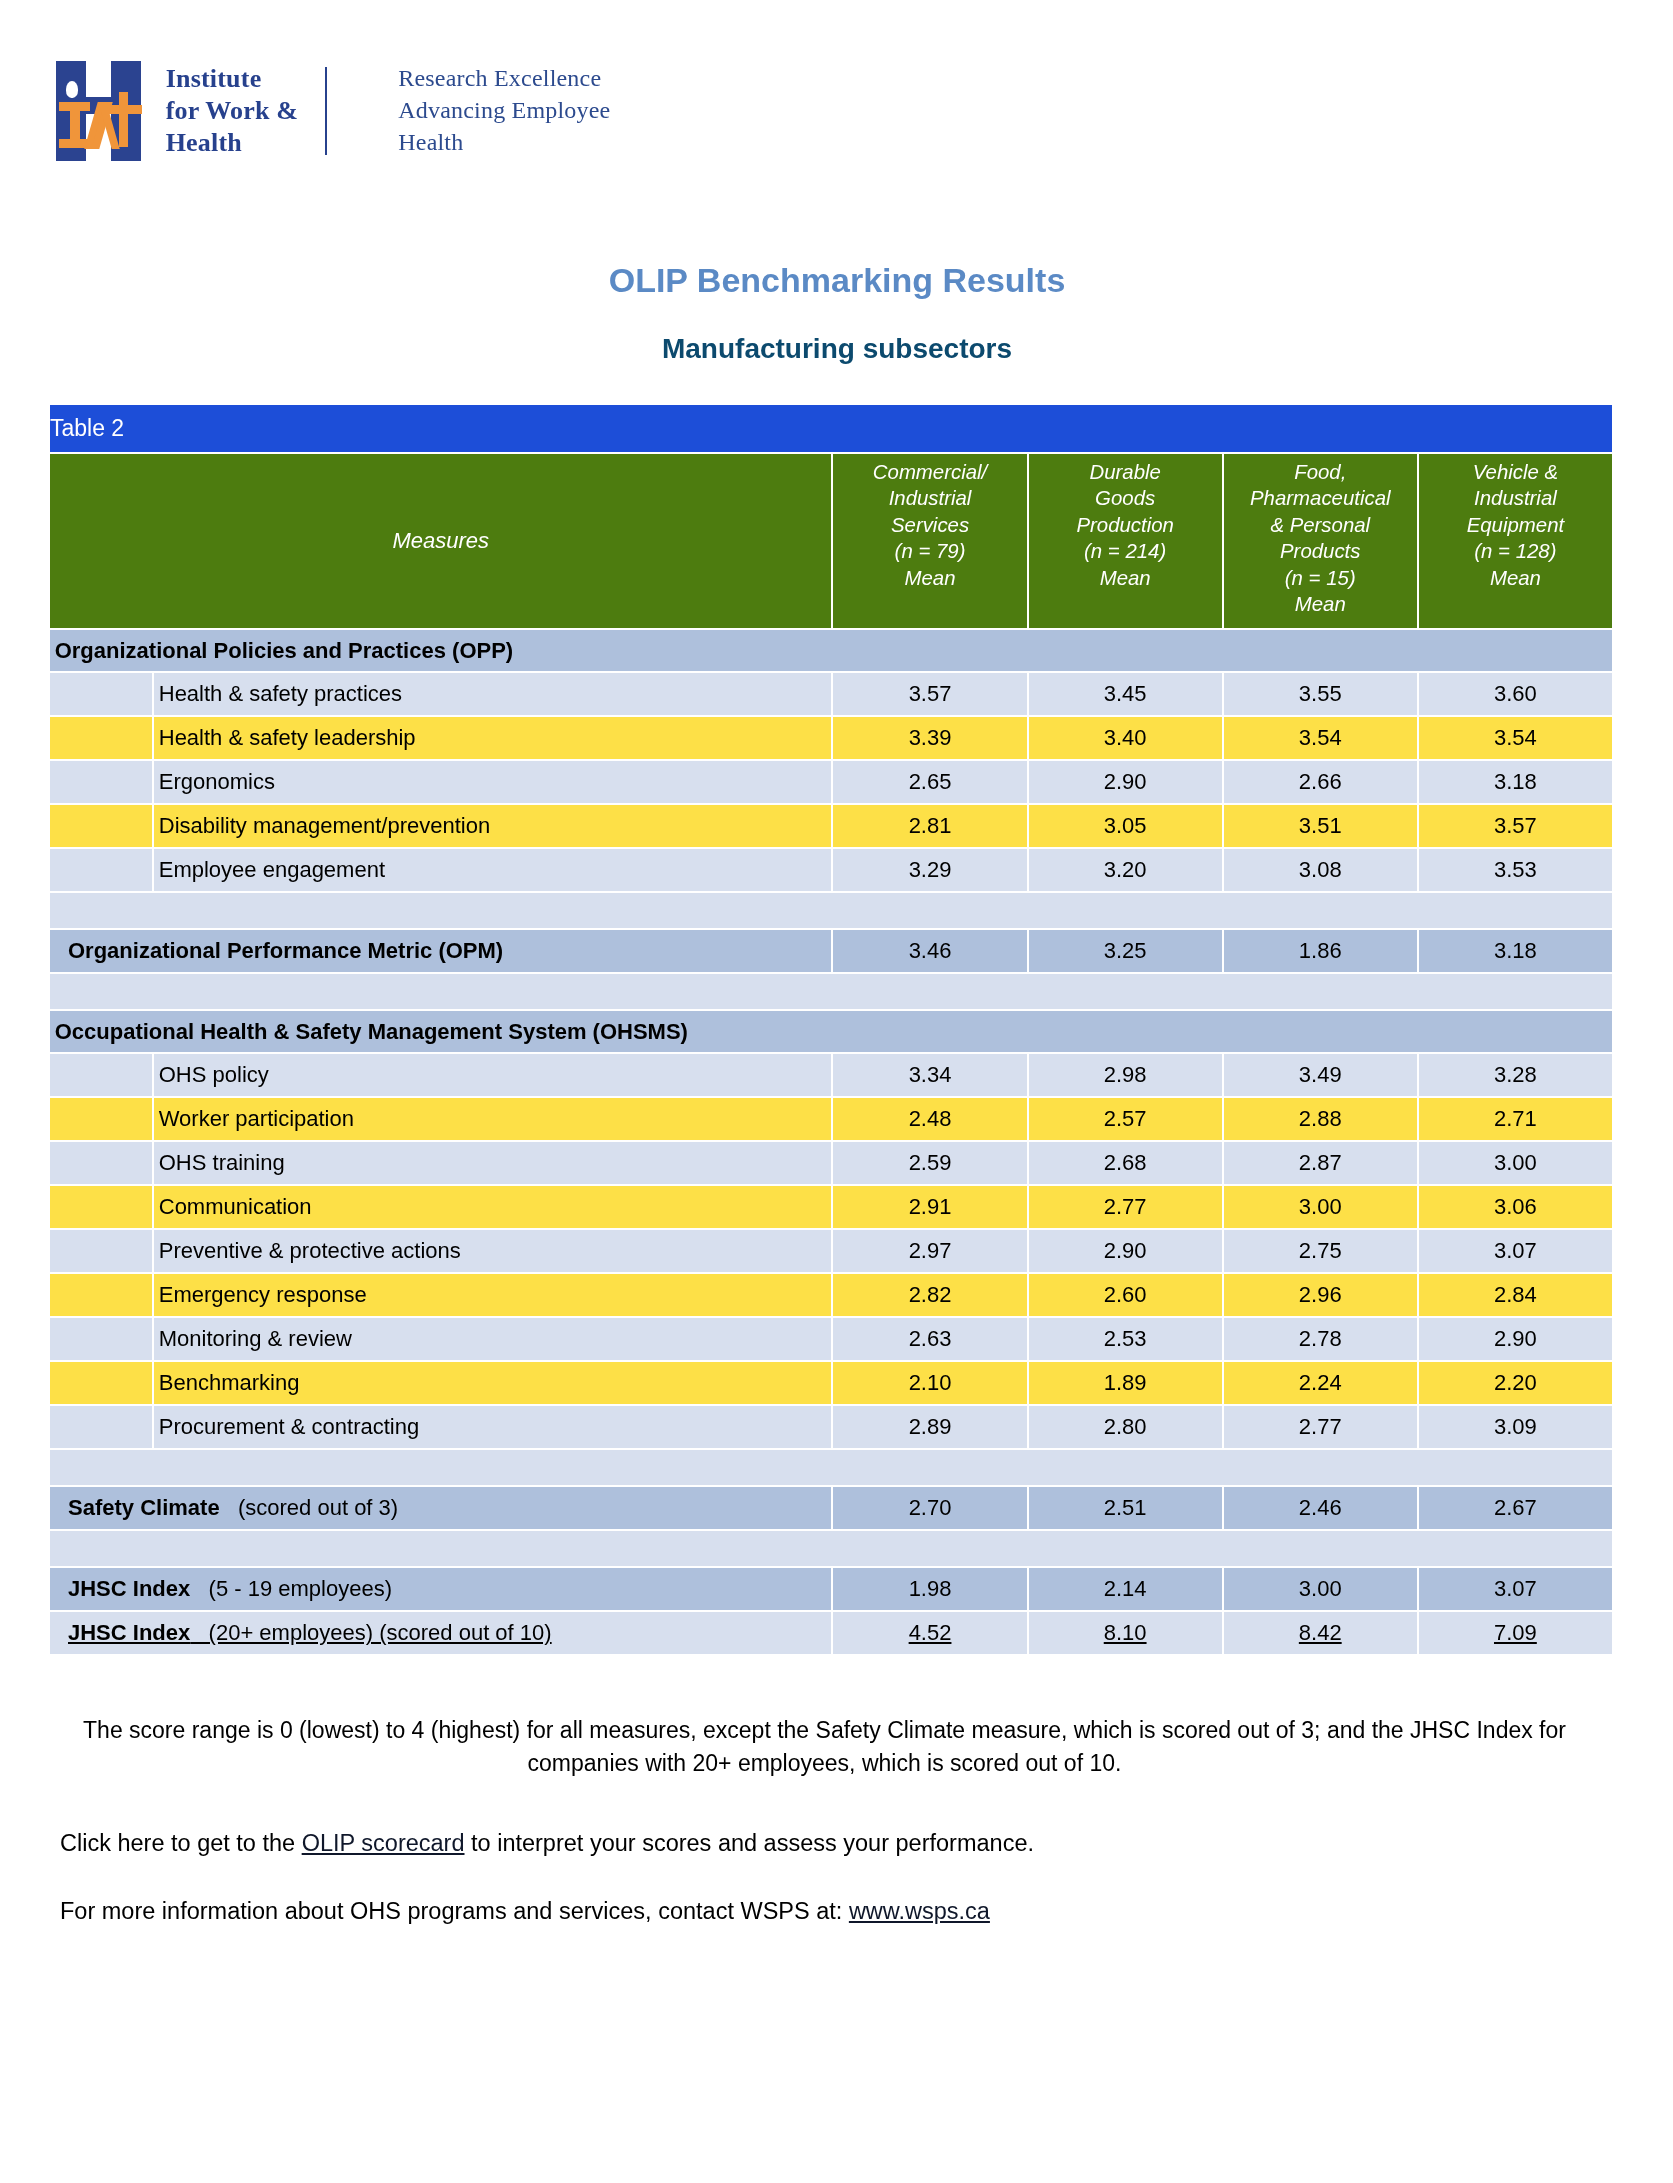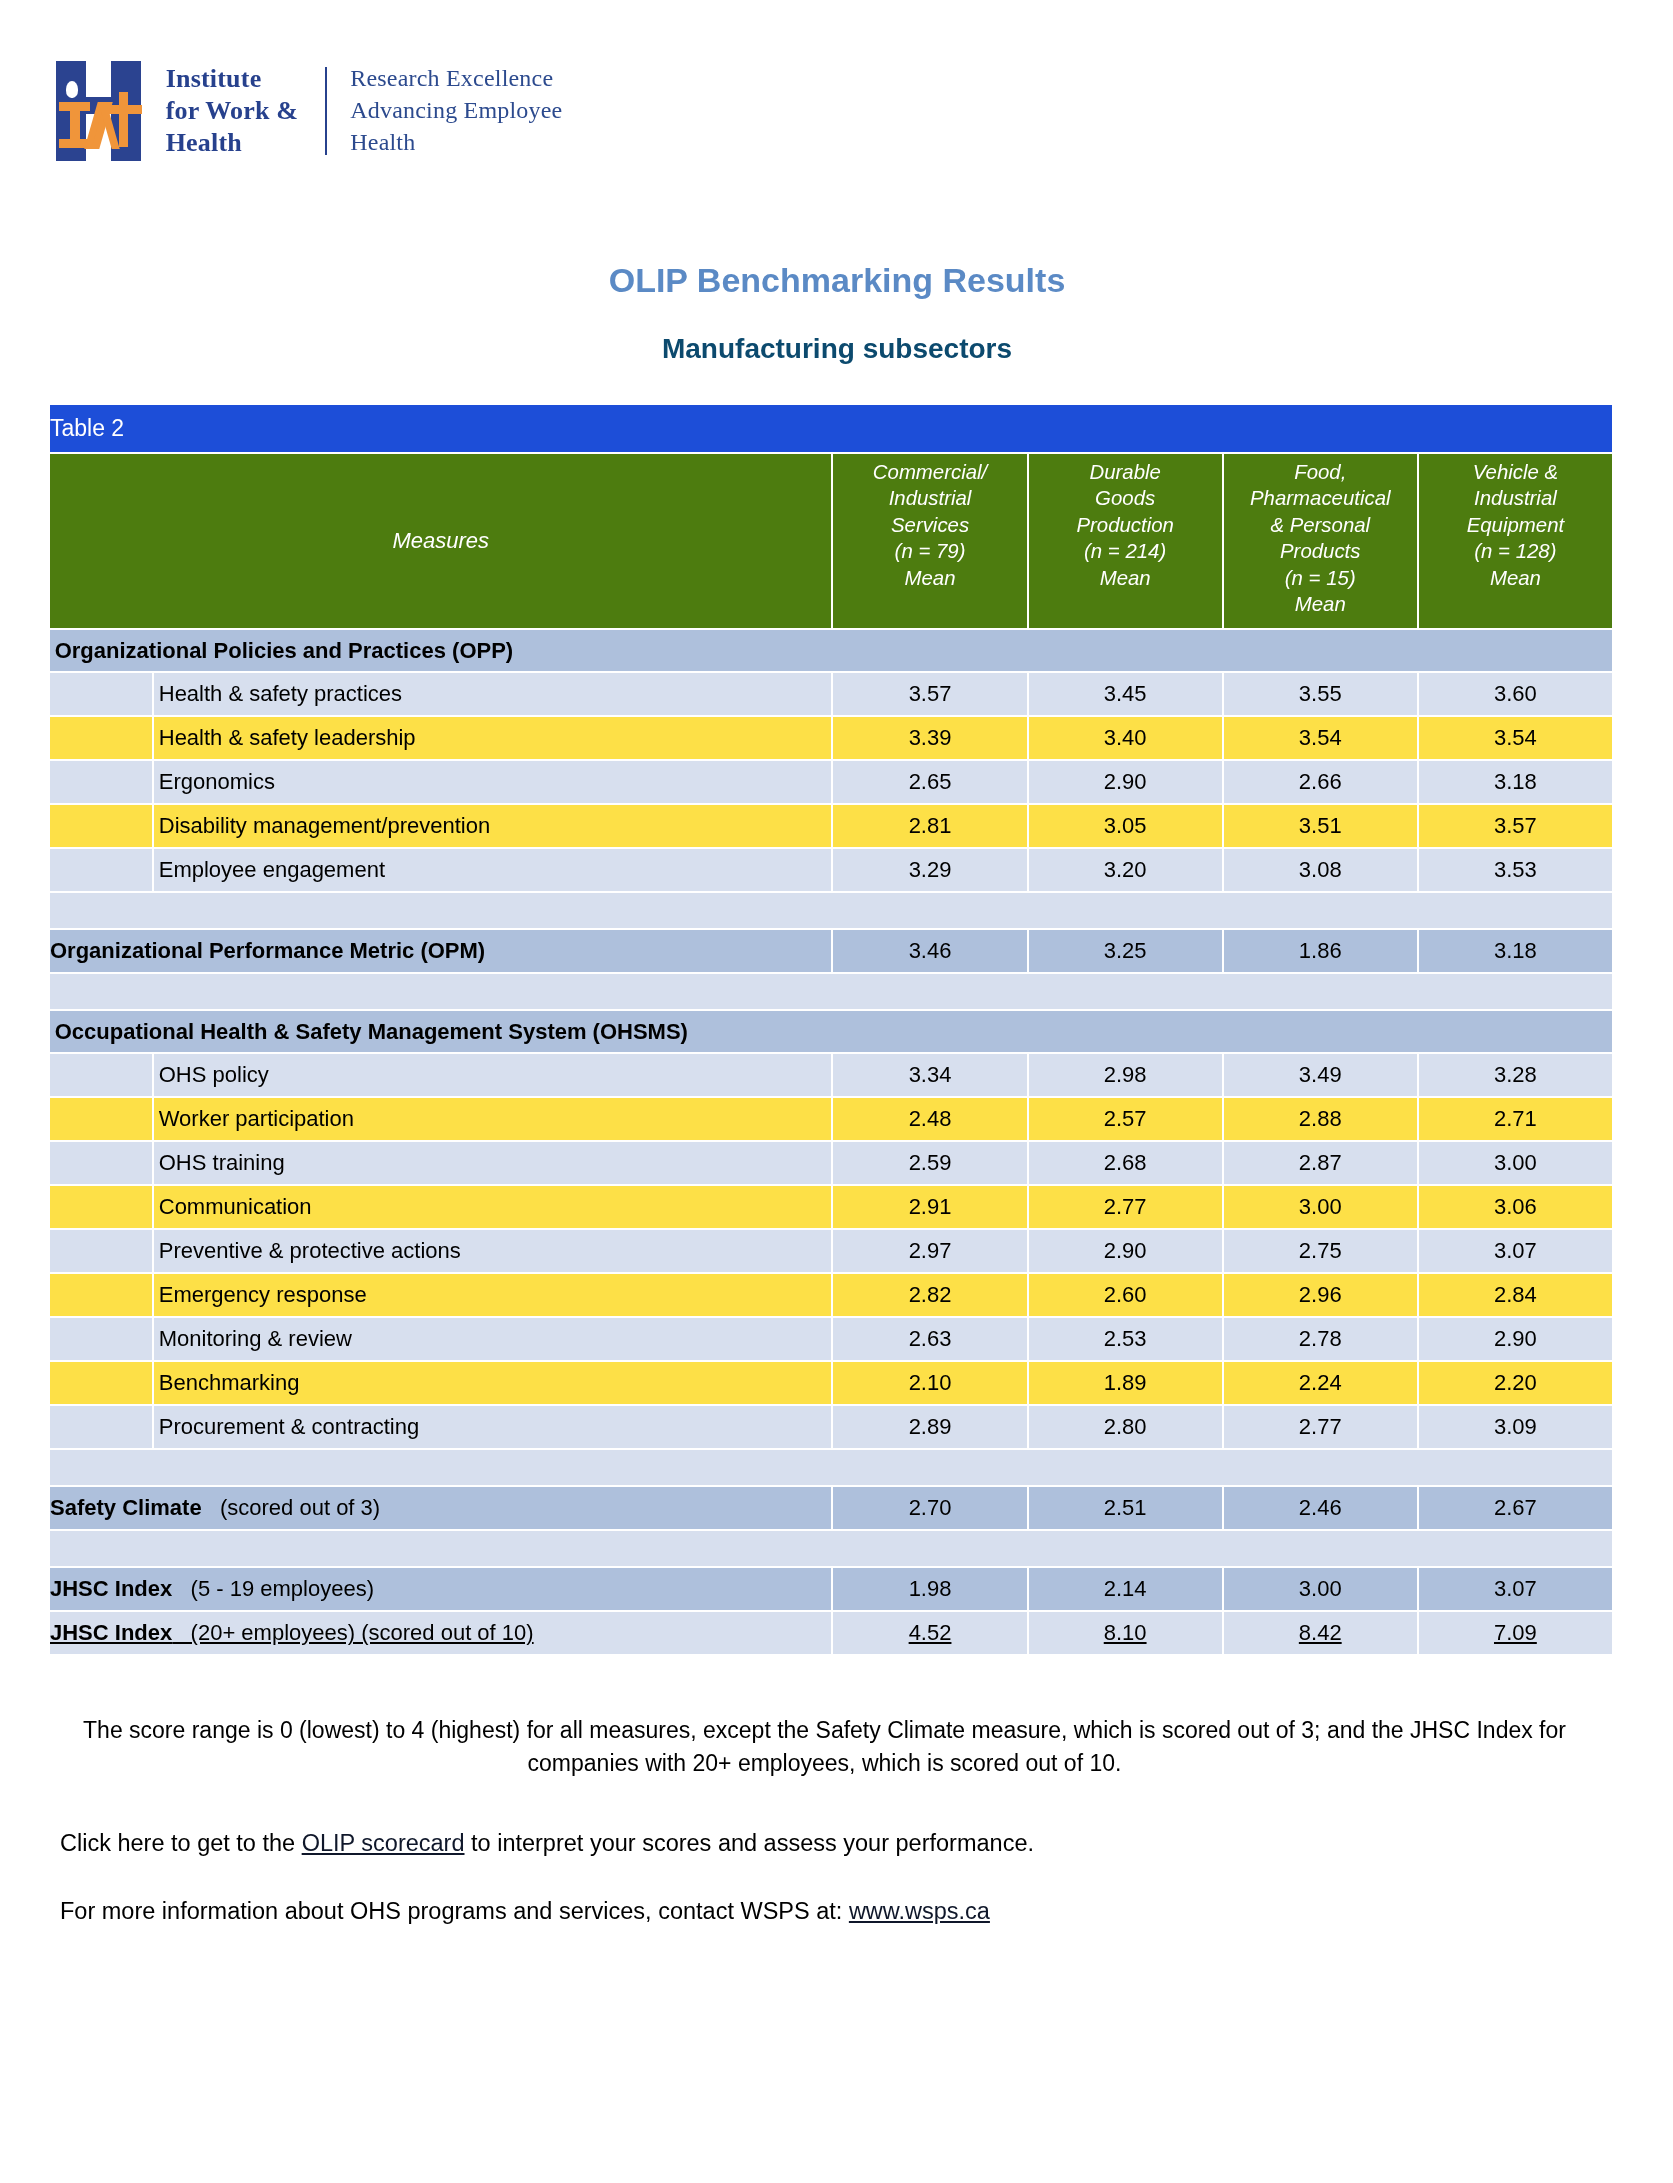--- a/index.html
+++ b/index.html
@@ -58,20 +58,21 @@
     background: #27418d;
     margin: 0 23.5px 0 27px;
     flex: 0 0 auto;
   }
   .logo-tag {
     font-family: "Liberation Serif", serif;
     color: #2c4a8e;
     font-size: 24px;
     line-height: 1.33;
     letter-spacing: 0.2px;
+    margin-left: 48px;
   }
 
   
   .doc-title {
     position: absolute;
     left: 0; right: 0; top: 261px;
     text-align: center;
     font-size: 34px;
     font-weight: bold;
     color: #5b8ac5;
@@ -157,21 +158,21 @@
 
   .drow.light td { background: #d7dfee; }
   .drow.dark  td { background: #fde047; }
 
   .trow td {
     height: 42px;
     font-size: 22px;
     font-weight: bold;
     border-bottom: 2.4px solid #ffffff;
   }
-  .trow td.t-label { padding-left: 0; }
+  .trow td.t-label { padding-left: 18px; }
   .trow td.t-num   { text-align: center; font-weight: normal; border-left: 2.4px solid #ffffff; }
   .trow.dark  td { background: #aec0dc; }
   .trow.light td { background: #d7dfee; text-decoration: underline; }
   .trow .t-sub { font-weight: normal; }
 
   
   .footnote {
     position: absolute;
     left: 56px;
     top: 1714px;

